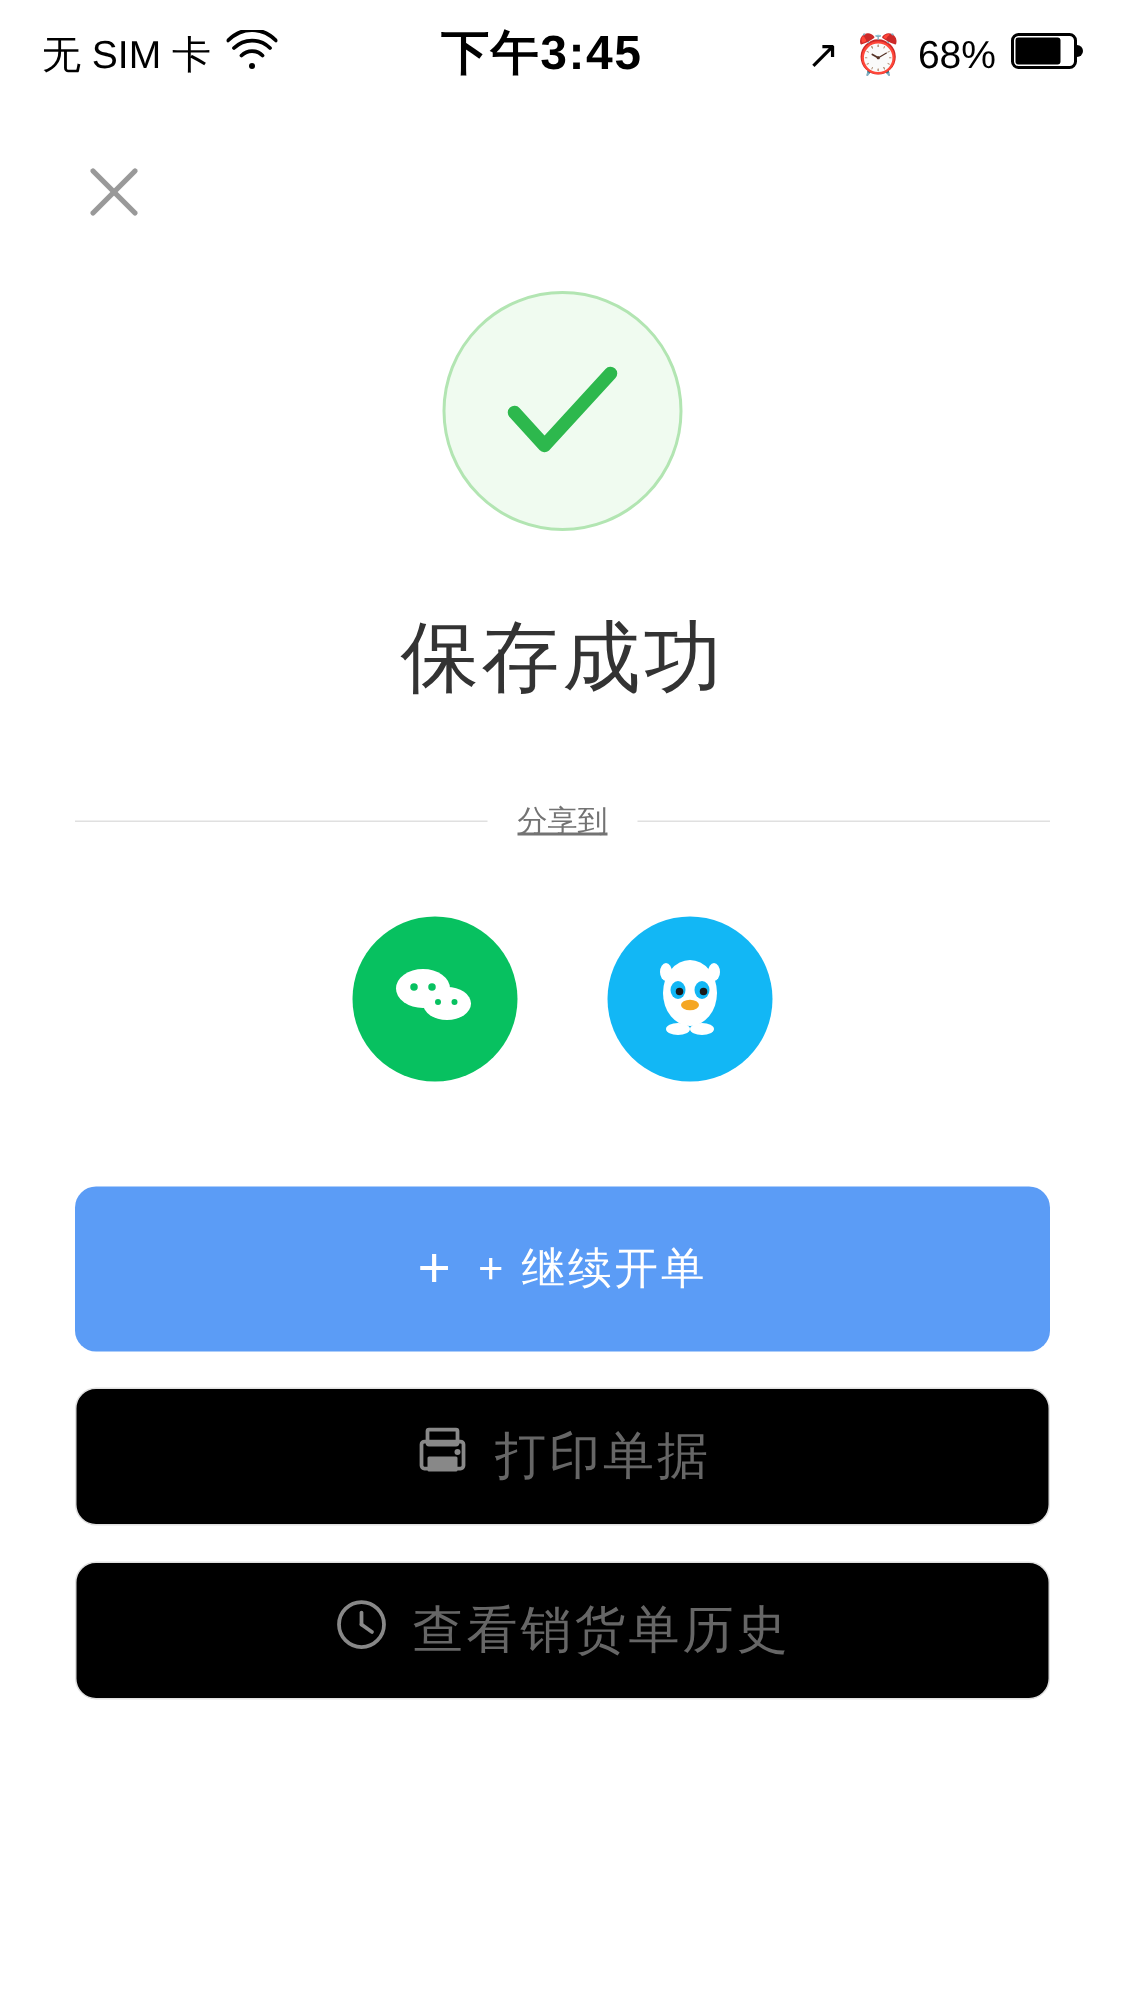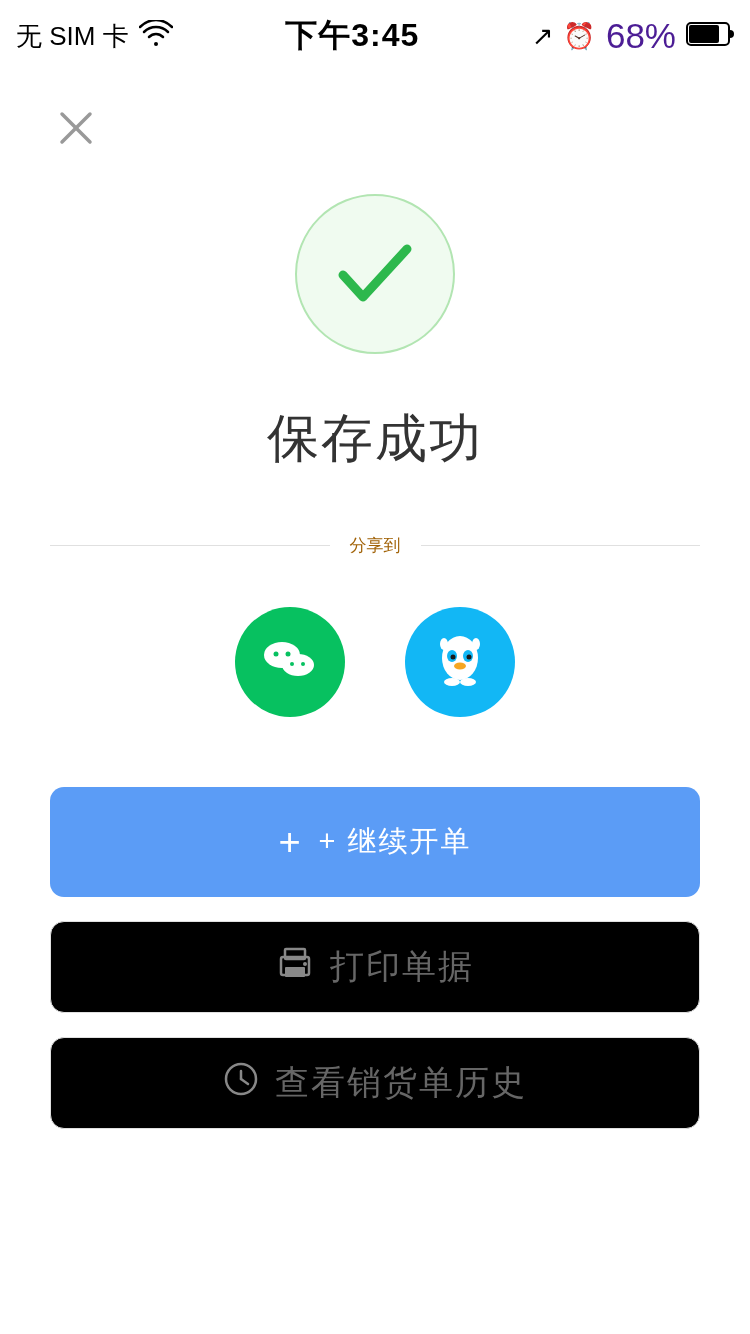--- a/index.html
+++ b/index.html
@@ -17,21 +17,21 @@
       overflow: hidden;
     }
 
     
     .status-bar {
       width: 100%;
       height: 72px;
       display: flex;
       align-items: center;
       justify-content: space-between;
-      padding: 0 16px;
+      padding: 0 28px;
       background: #ffffff;
     }
 
     .status-left {
       display: flex;
       align-items: center;
       gap: 10px;
       font-size: 26px;
       color: #000;
       font-weight: 500;
@@ -44,22 +44,22 @@
       letter-spacing: 1px;
     }
 
     .status-right {
       display: flex;
       align-items: center;
       gap: 10px;
     }
 
     .status-right-text {
-      font-size: 35px;
-      color: #4c1d95;
+      font-size: 26px;
+      color: #000000;
     }
 
     
     .content {
       padding: 30px 50px 0;
       display: flex;
       flex-direction: column;
       align-items: center;
     }
 
@@ -111,23 +111,24 @@
       margin-bottom: 50px;
     }
 
     .divider-line {
       flex: 1;
       height: 1px;
       background: #e0e0e0;
     }
 
     .divider-text {
-      font-size: 17px;
-      color: #a16207;
+      font-size: 20px;
+      color: #737373;
       white-space: nowrap;
+      text-decoration: underline;
     }
 
     
     .share-icons {
       display: flex;
       align-items: center;
       gap: 60px;
       margin-bottom: 70px;
     }
 

